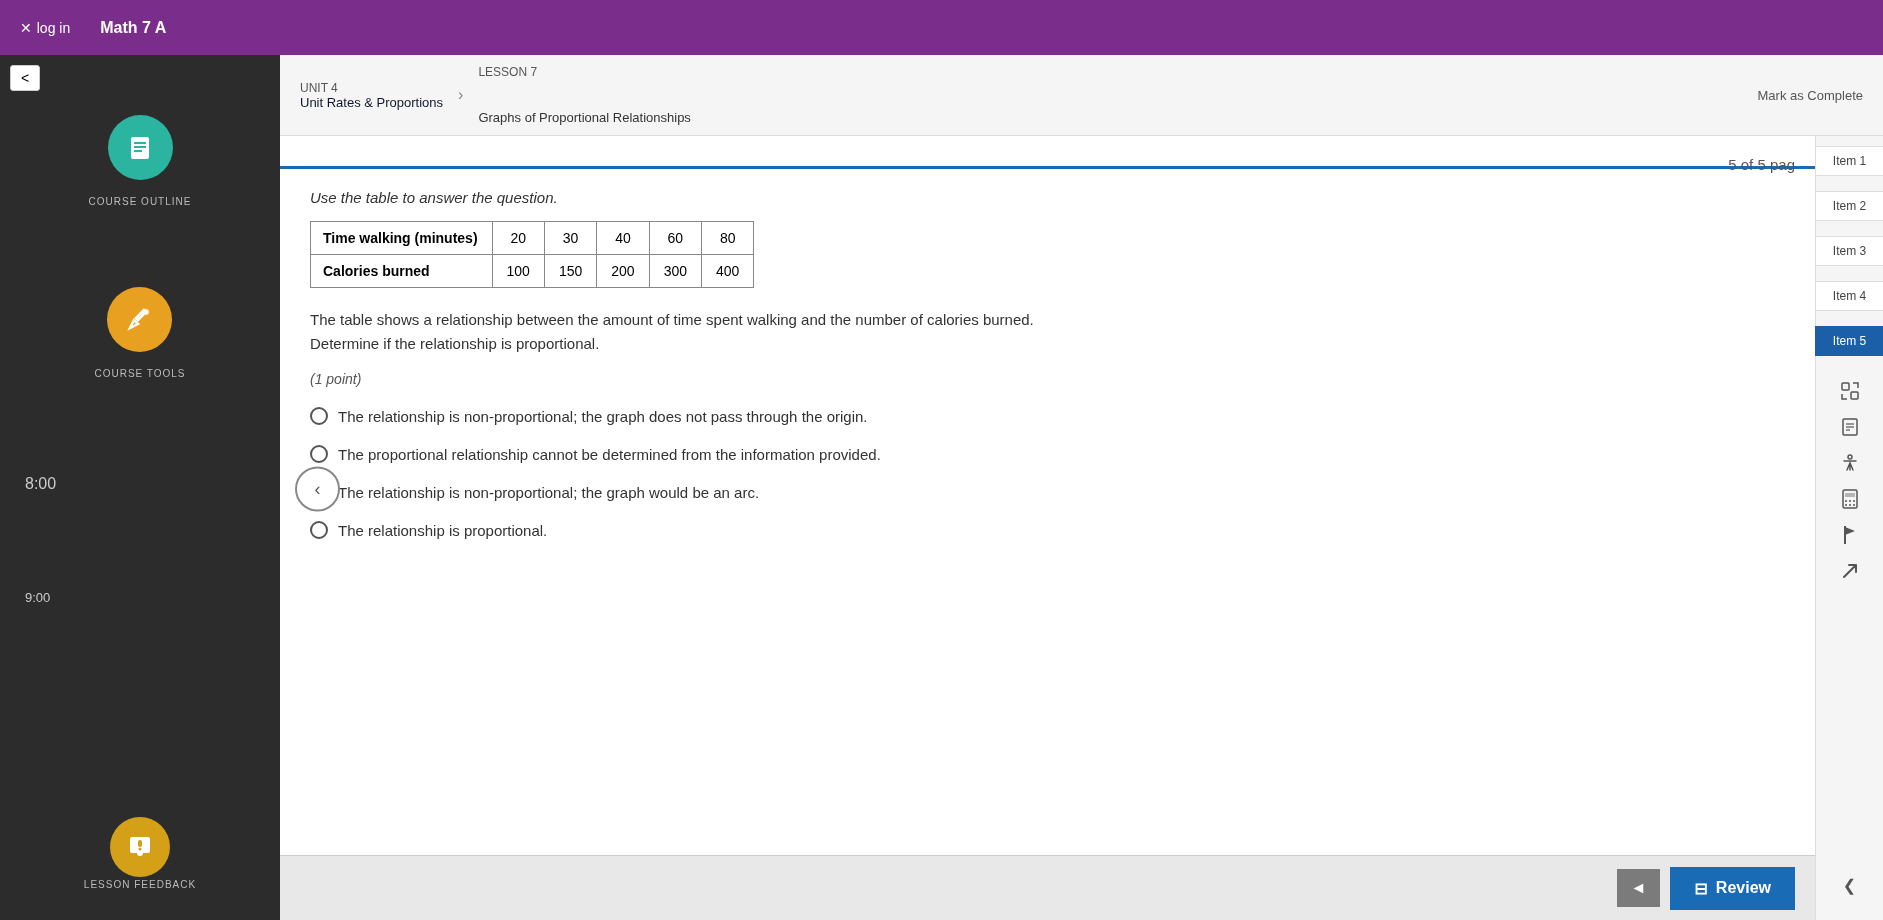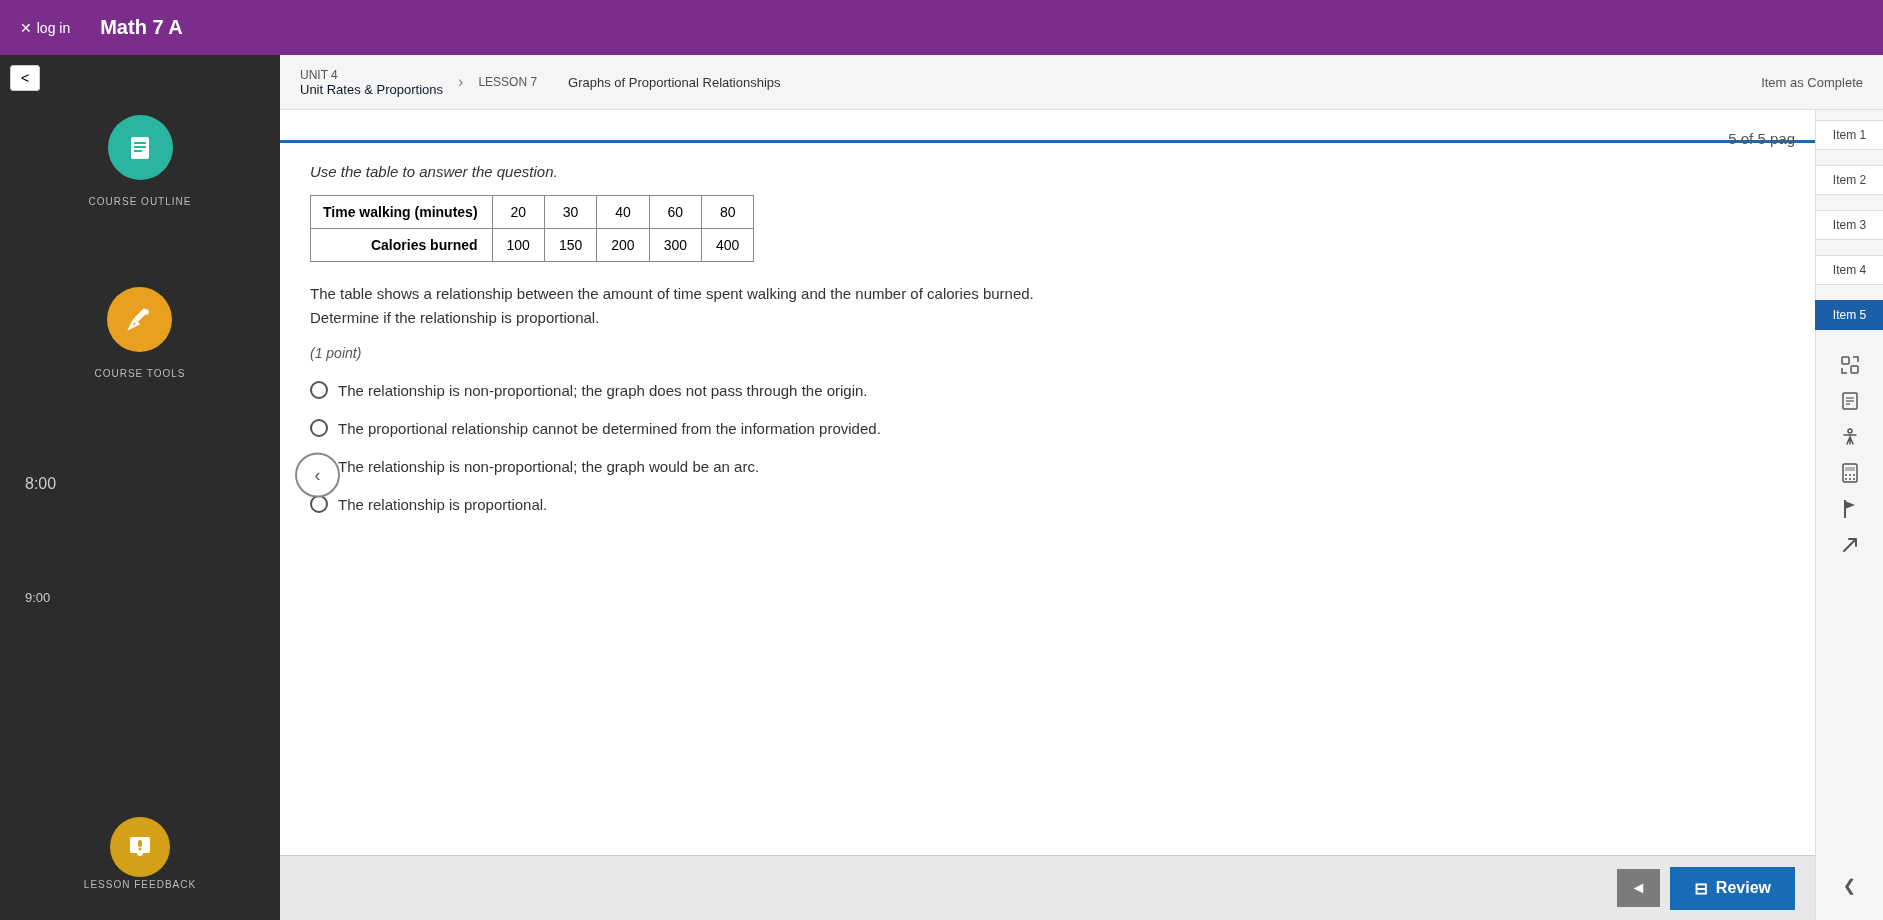--- a/index.html
+++ b/index.html
@@ -16,21 +16,21 @@
     }
     .top-bar-login {
       color: #fff;
       font-size: 14px;
       display: flex;
       align-items: center;
       gap: 5px;
     }
     .top-bar-title {
       color: #fff;
-      font-size: 20px;
+      font-size: 16px;
       font-weight: bold;
       margin-left: 10px;
     }
 
     
     .main-layout {
       display: flex;
       height: 865px;
     }
 
@@ -173,21 +173,21 @@
       margin-bottom: 20px;
       font-size: 14px;
     }
     .data-table td, .data-table th {
       border: 1px solid #888;
       padding: 8px 14px;
       text-align: center;
     }
     .data-table td:first-child, .data-table th:first-child {
       font-weight: bold;
-      text-align: right;
+      text-align: left;
       padding-left: 12px;
     }
 
     .question-text {
       font-size: 15px;
       color: #333;
       line-height: 1.6;
       margin-bottom: 15px;
       max-width: 760px;
     }
@@ -387,25 +387,25 @@
     </div>
 
     <div class="content-area">
 
       <div class="breadcrumb-bar">
         <div style="display:flex; flex-direction:column;">
           <span class="breadcrumb-unit">UNIT 4</span>
           <span class="breadcrumb-unit-name">Unit Rates &amp; Proportions</span>
         </div>
         <span class="breadcrumb-chevron">›</span>
-        <div style="display:flex; gap:31px;">
+        <div style="display:flex; flex-direction:column;gap:31px;">
           <span class="breadcrumb-lesson">LESSON 7</span>
           <span class="breadcrumb-lesson-name">Graphs of Proportional Relationships</span>
         </div>
-        <div class="mark-complete">Item as Complete</div>
+        <div class="mark-complete">Mark as Complete</div>
       </div>
 
       <div class="content-wrapper">
 
         <div class="nav-arrow-left" style="left:15px; top:45%; z-index:20;">‹</div>
 
         <div class="main-content">
           <div class="question-container">
 
             <div class="question-header" style="position:relative;">

